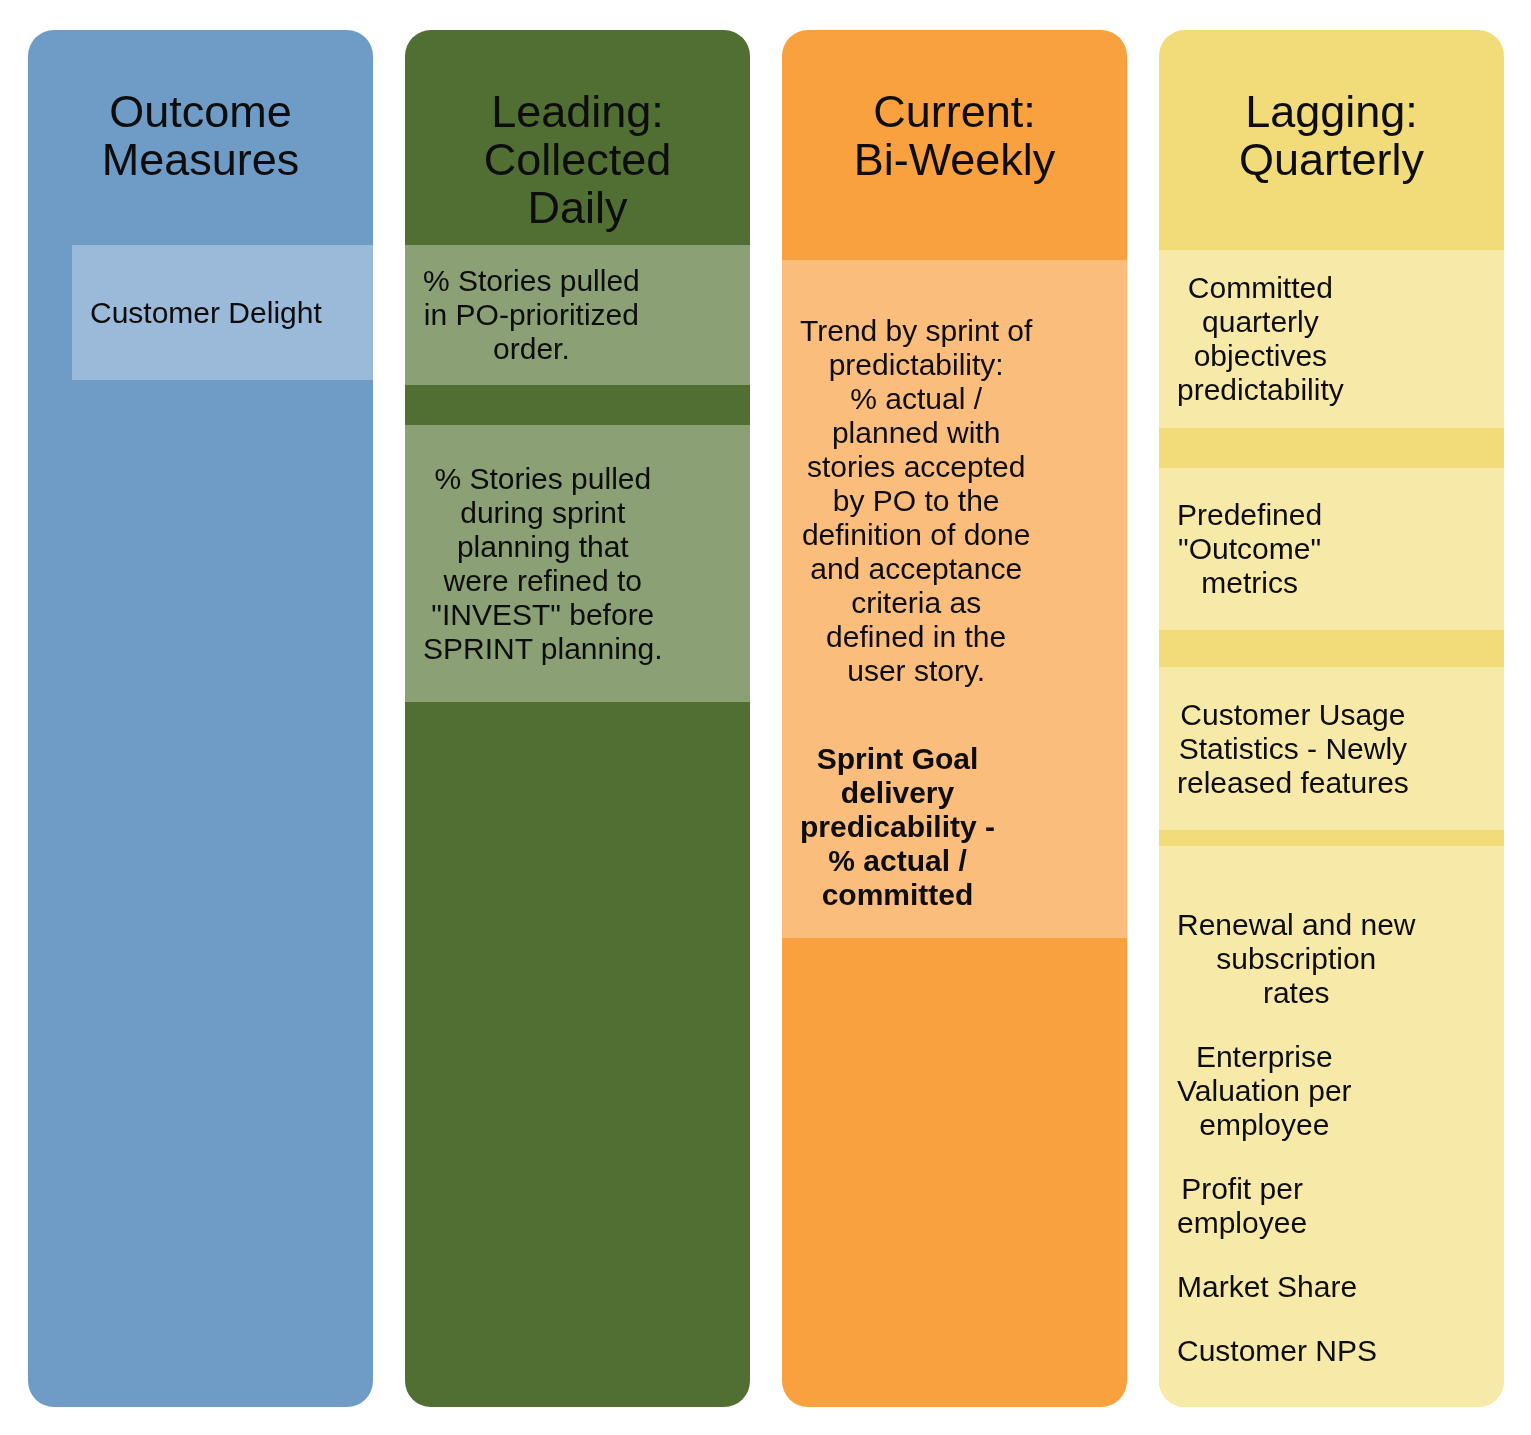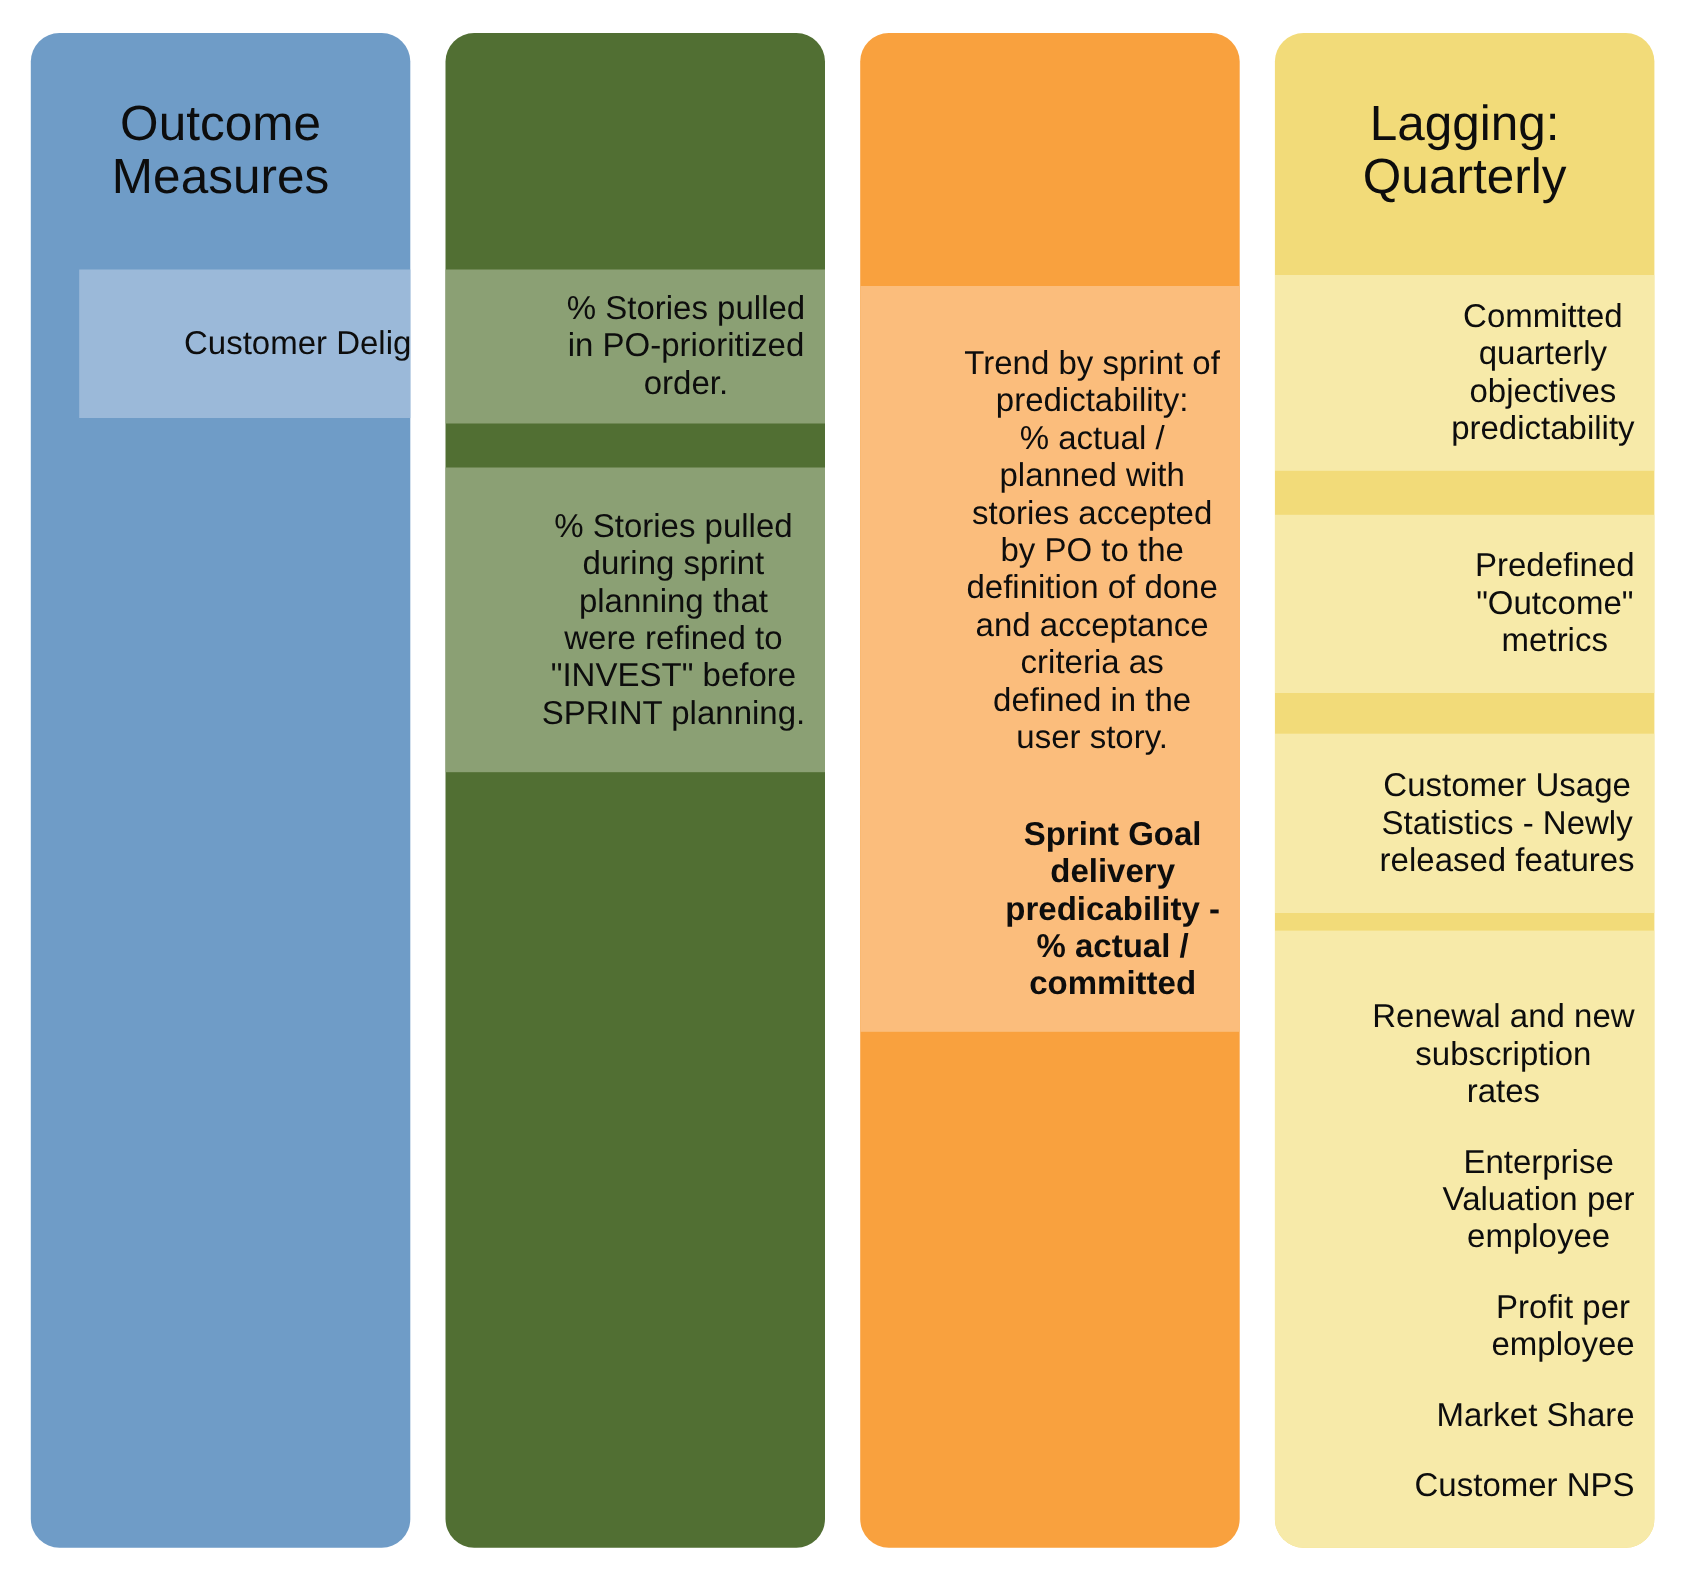--- a/index.html
+++ b/index.html
@@ -35,21 +35,21 @@
     white-space: pre-line;
     color: #0d0d0d;
   }
 
   .box {
     position: absolute;
     left: 0;
     width: 100%;
     display: flex;
     flex-direction: column;
-    align-items: flex-end;
+    align-items: flex-start;
     justify-content: center;
     text-align: center;
     box-sizing: border-box;
     padding: 0 18px;
   }
   .box p {
     margin: 0;
     font-size: 30px;
     line-height: 34px;
     white-space: pre-line;
@@ -78,36 +78,41 @@
 
   <section class="column col-0">
     <h2 class="col-header">Outcome
 Measures</h2>
     <div class="box b-0-0">
       <p>Customer Delight</p>
     </div>
   </section>
 
   <section class="column col-1">
+    <h2 class="col-header">Leading:
+Collected
+Daily</h2>
     <div class="box b-1-0">
       <p>% Stories pulled
 in PO-prioritized
 order.</p>
     </div>
     <div class="box b-1-1">
       <p>% Stories pulled
 during sprint
 planning that
 were refined to
 "INVEST" before
 SPRINT planning.</p>
     </div>
   </section>
 
   <section class="column col-2">
+    <h2 class="col-header">Current:
+Bi-Weekly</h2>
     <div class="box b-2-0">
       <p>Trend by sprint of
 predictability:
 % actual /
 planned with
 stories accepted
 by PO to the
 definition of done
 and acceptance
 criteria as

